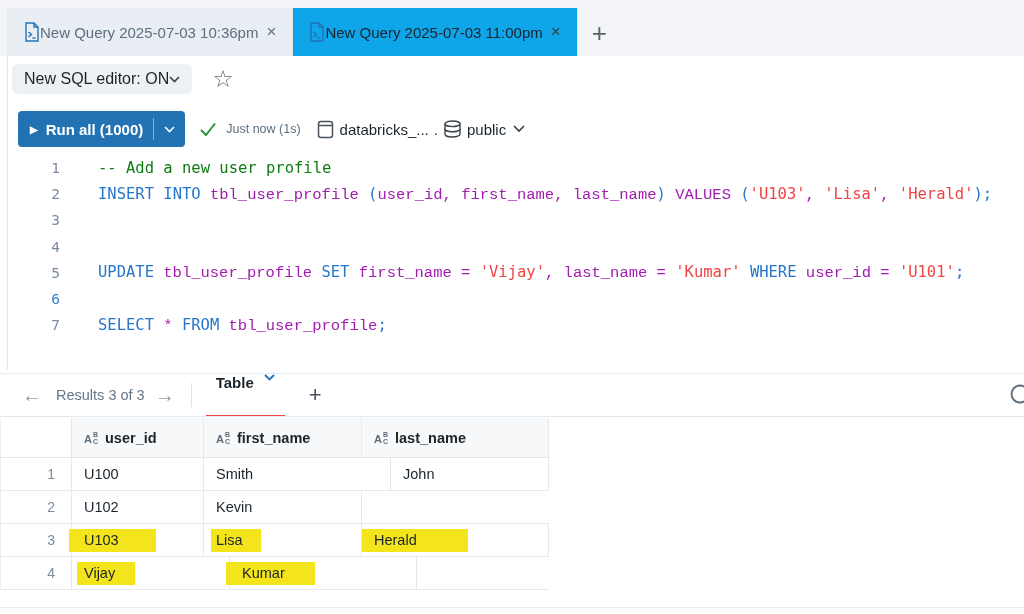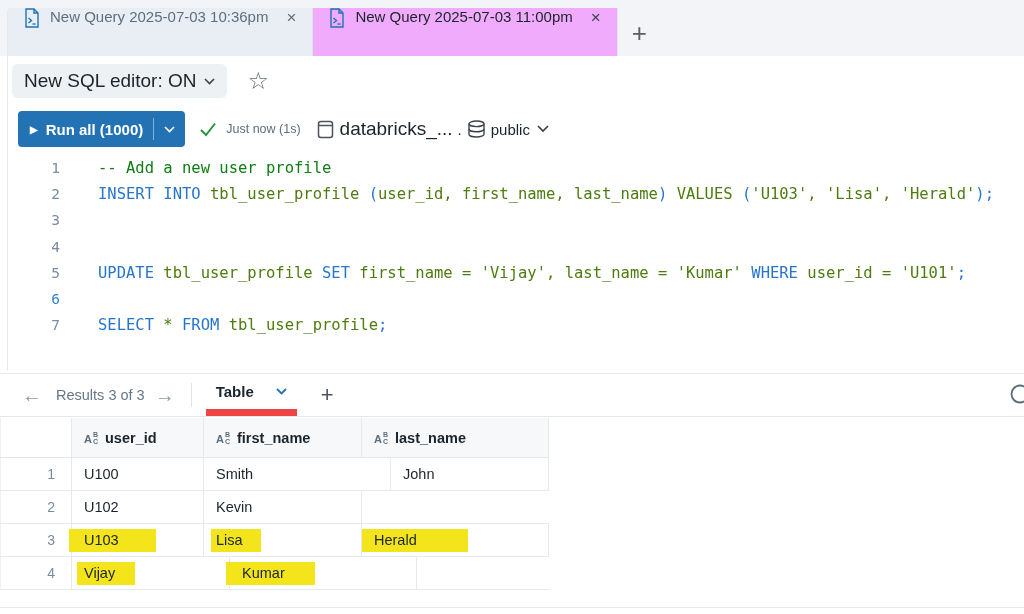--- a/index.html
+++ b/index.html
@@ -7,83 +7,83 @@
   .screen {
     position:relative; width:1024px; height:614px; overflow:hidden;
     font-family:"Liberation Sans", sans-serif; color:#1b242c; background:#fff;
   }
   
   .tabbar {
     position:absolute; top:0; left:0; right:0; height:56px;
     background:#f2f4f7; display:flex; align-items:flex-end; padding-left:8px;
   }
   .tab {
-    height:48px; display:flex; gap:10px;
+    height:48px; display:flex; align-items:center; 
     padding:0 16px; font-size:15px; cursor:default;
     border-right:1px solid #dde3e9;
   }
   .tab.inactive { background:#e9eef4; color:#5d6f7e; }
-  .tab.active   { background:#f0abfc; color:#1b242c; }
+  .tab.active   { background:#0ea5e9; color:#1b242c; }
   .tab .tab-close { font-size:17px; color:#5d6f7e; margin-left:8px; }
   .tab.active .tab-close { color:#39434d; }
   .newtab {
     background:none; border:none; font-size:26px; font-weight:300; color:#55606a;
     margin:0 0 10px 14px; line-height:1; cursor:pointer;
   }
   
   .row2 { position:absolute; top:64px; left:12px; display:flex; align-items:center; gap:20px; }
   .pill {
     background:#eef1f3; border-radius:6px; padding:6px 12px;
-    font-size:19px; color:#1b242c; display:flex; align-items:center; gap:8px;
+    font-size:16px; color:#1b242c; display:flex; align-items:center; gap:0;
   }
   .star { font-size:24px; color:#5d6f7e; line-height:1; }
   
   .toolbar { position:absolute; top:110px; left:18px; right:0; height:38px; display:flex; align-items:center; }
   .run-btn {
     background:#2272b4; color:#fff; border:none; border-radius:4px; height:36px;
     display:flex; align-items:center; gap:8px; padding:0 10px 0 12px;
     font-size:15px; font-weight:600; font-family:inherit; cursor:pointer;
   }
   .run-btn .play { font-size:10px; }
   .run-btn .vdiv { width:1px; height:22px; background:rgba(255,255,255,.45); margin:0 2px; }
   .check { margin-left:14px; }
   .lastrun { font-size:12.5px; color:#5d6f7e; margin-left:9px; }
   .cat-icon { margin-left:16px; }
-  .catalog { font-size:19px; color:#1b242c; margin-left:6px; }
+  .catalog { font-size:15px; color:#1b242c; margin-left:6px; }
   .dot { font-size:15px; color:#1b242c; margin:0 5px; }
   .db-icon { margin-right:5px; }
   .schema { font-size:15px; color:#1b242c; margin-right:7px; }
   
   .left-edge { position:absolute; left:7px; top:10px; height:360px; border-left:1px solid #e6eaee; }
   .editor { position:absolute; top:155px; left:0; right:0; height:218px;
     font-family:"DejaVu Sans Mono", monospace; font-size:15.5px; }
   .code-line { display:flex; height:26.2px; align-items:center; }
   .line-num { flex:none; width:60px; text-align:right; font-size:14.5px; color:#7a8ba0; }
   .line-num.active { color:#2f81d6; }
   .line-body { padding-left:38px; white-space:pre; color:#1f2328; }
   .tok-kw  { color:#2676cc; }
   .tok-pb  { color:#2676cc; }
-  .tok-str { color:#4d7c0f; }
+  .tok-str { color:#ef4444; }
   .tok-com { color:#0e7d12; }
-  .tok-id  { color:#4d7c0f; }
+  .tok-id  { color:#a21caf;font-family:Liberation Mono, monospace; }
   
   .results-bar {
     position:absolute; top:373px; left:0; right:0; height:44px;
     border-top:1px solid #e8ecef; border-bottom:1px solid #e2e8ec;
     display:flex; align-items:stretch;
   }
   .nav-arrow { background:none; border:none; font-size:20px; color:#8b99a7; cursor:pointer; align-self:center; }
   .nav-arrow.prev { margin-left:22px; }
   .nav-arrow.next { margin-left:10px; }
   .results-count { font-size:14.5px; color:#667787; margin-left:14px; align-self:center; }
   .rb-div { width:1px; background:#dde3e8; margin:9px 0 9px 16px; }
   .table-tab {
-    margin-left:14px; padding:0 10px; display:flex; align-items:center; gap:22px;
+    margin-left:14px; padding:0 10px; display:flex; gap:10px;
     font-size:15px; font-weight:bold; color:#1b242c;
-    border-bottom:7px solid #ef4444; cursor:pointer;
+    border-bottom:1px solid #ef4444; cursor:pointer;
   }
   .add-result { background:none; border:none; font-size:22px; color:#4a545e; margin-left:24px; align-self:center; cursor:pointer; }
   .search-icon { position:absolute; right:-12px; top:8px; }
   
   .results-table { position:absolute; top:418px; left:0; width:549px; font-size:14.5px; }
   .thead { display:flex; height:40px; border-bottom:1px solid #e1e7ea; }
   .thead .cell { background:#f6f8f9; font-weight:bold; display:flex; align-items:center; gap:7px; }
   .thead .cell.num { background:#fff; }
   .trow { display:flex; height:33px; border-bottom:1px solid #e5eaed; background:#fff; }
   .cell { border-right:1px solid #e5eaed; display:flex; align-items:center; padding-left:12px; overflow:visible; }

